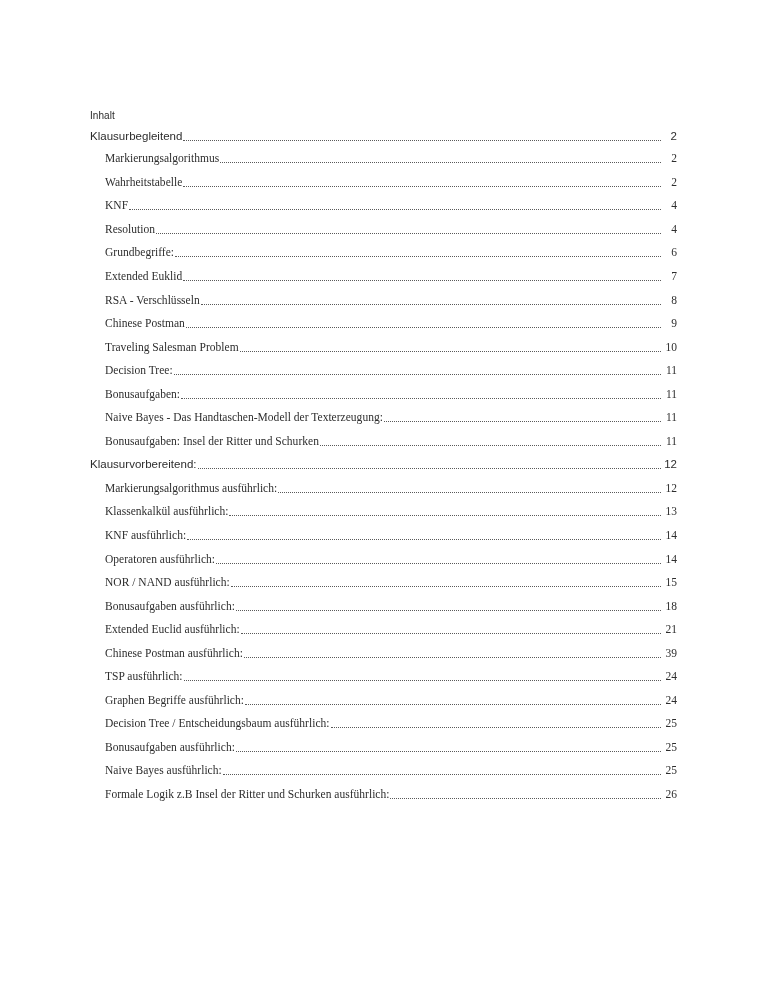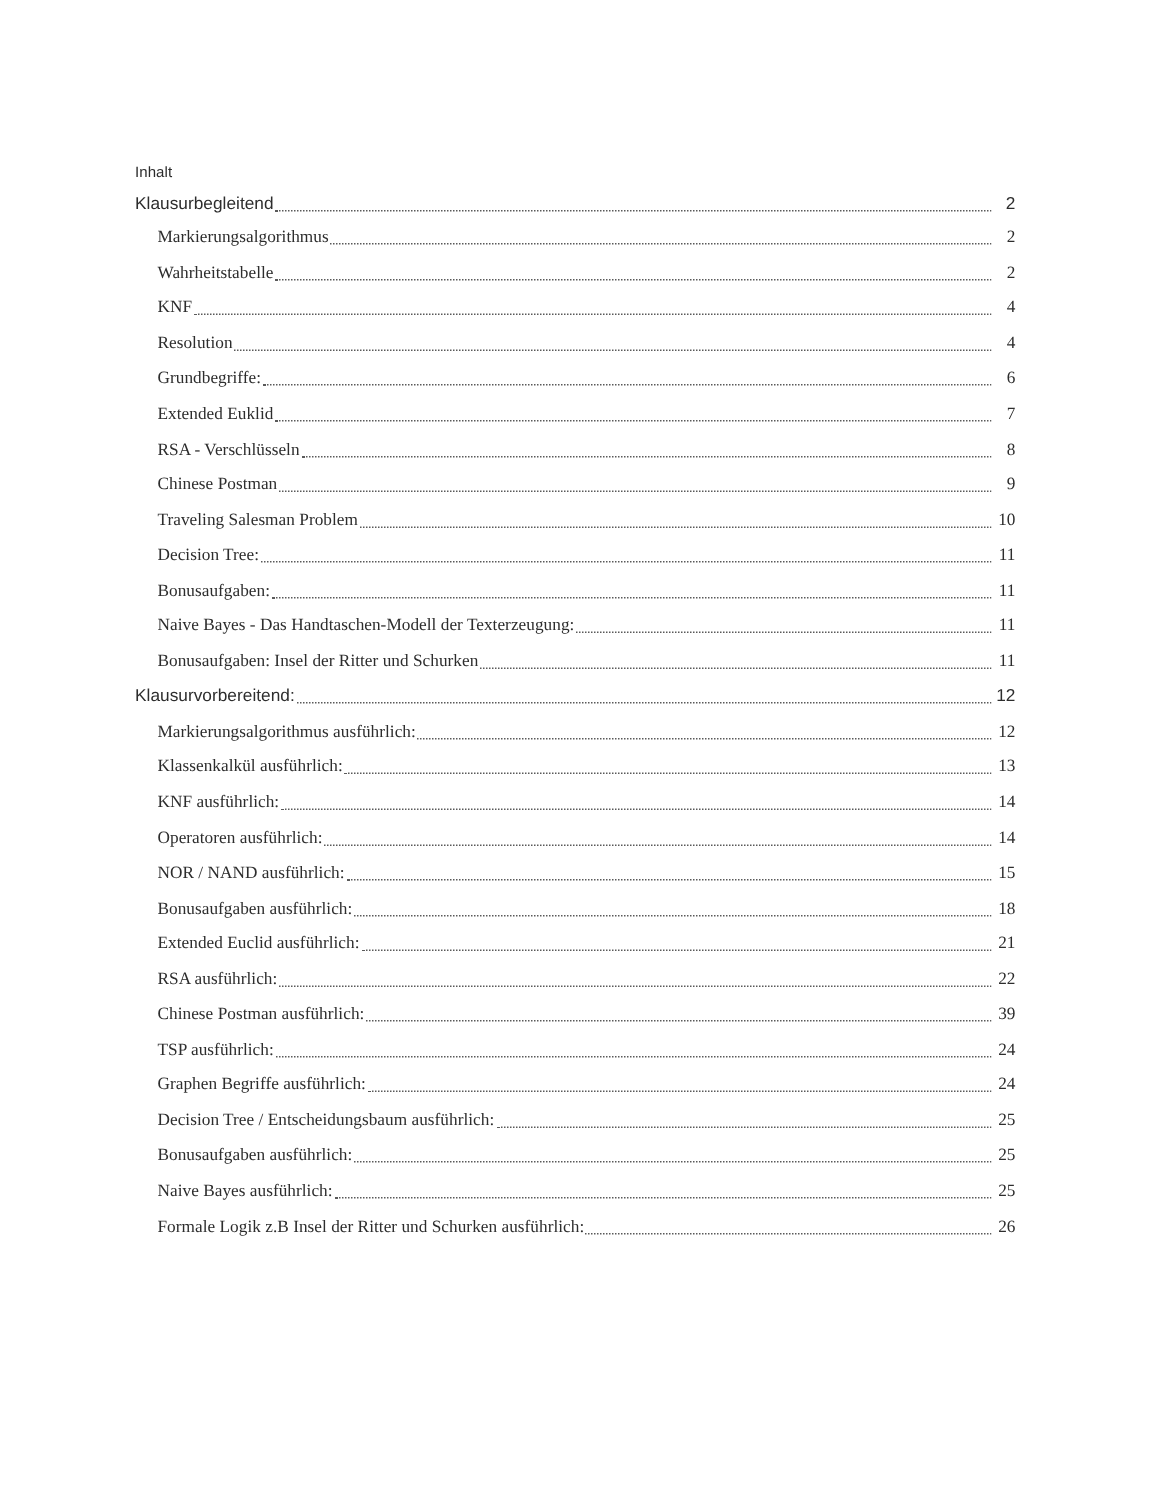--- a/index.html
+++ b/index.html
@@ -213,25 +213,20 @@
           <span class="entry-label">Bonusaufgaben ausführlich:</span>
           <span class="entry-leader"></span>
           <span class="entry-page">18</span>
         </li>
         <li class="toc-entry level-2">
           <span class="entry-label">Extended Euclid ausführlich:</span>
           <span class="entry-leader"></span>
           <span class="entry-page">21</span>
         </li>
         <li class="toc-entry level-2">
-          <span class="entry-label">RSA ausführlich: </span>
-          <span class="entry-leader"></span>
-          <span class="entry-page">22</span>
-        </li>
-        <li class="toc-entry level-2">
           <span class="entry-label">Chinese Postman ausführlich:</span>
           <span class="entry-leader"></span>
           <span class="entry-page">39</span>
         </li>
         <li class="toc-entry level-2">
           <span class="entry-label">TSP ausführlich:</span>
           <span class="entry-leader"></span>
           <span class="entry-page">24</span>
         </li>
         <li class="toc-entry level-2">

